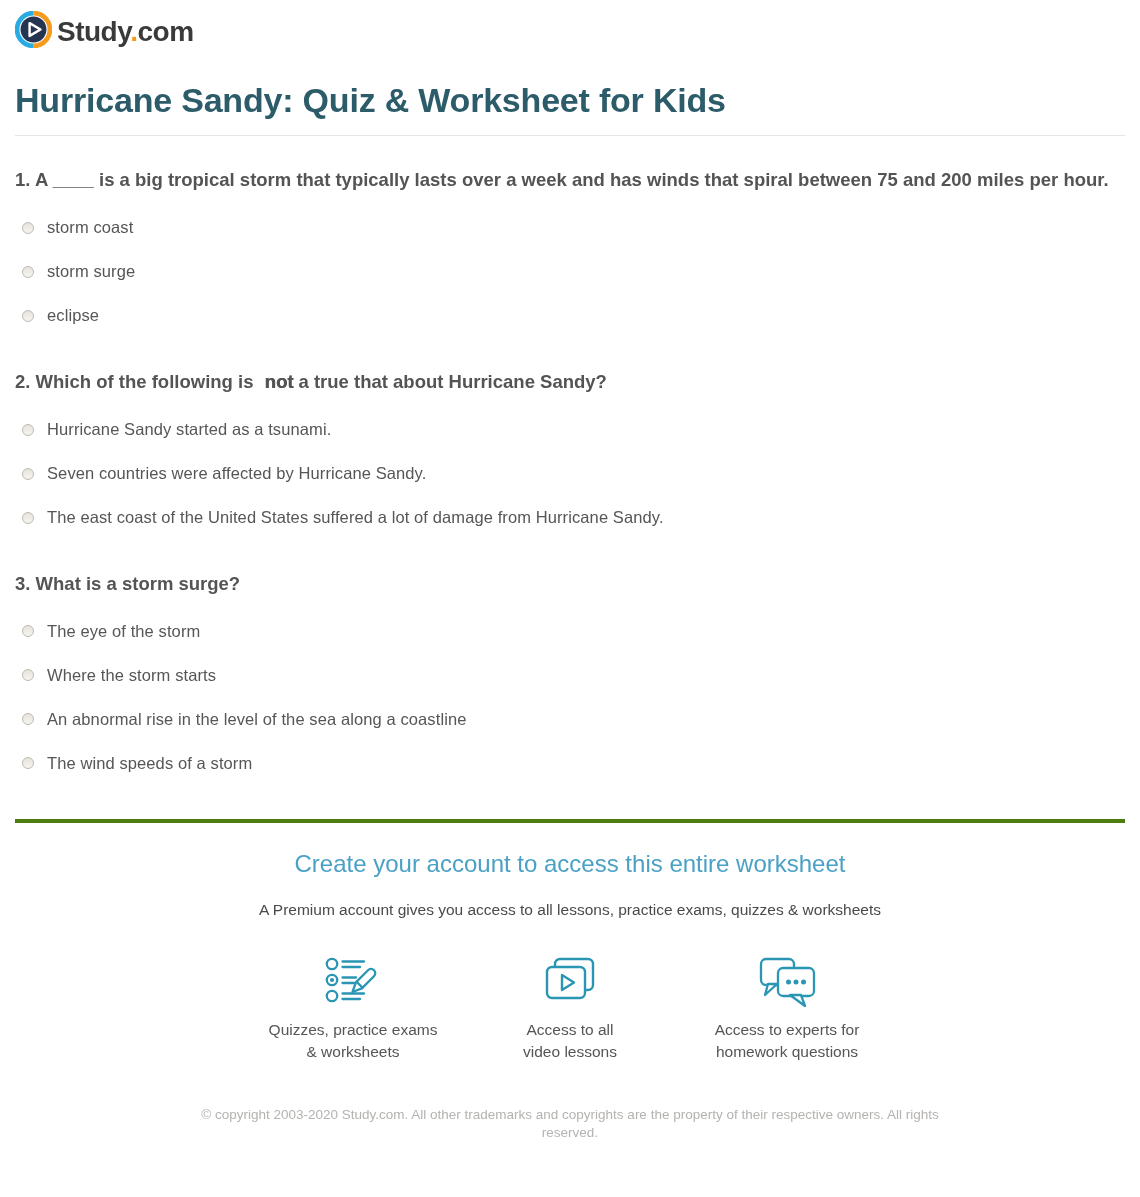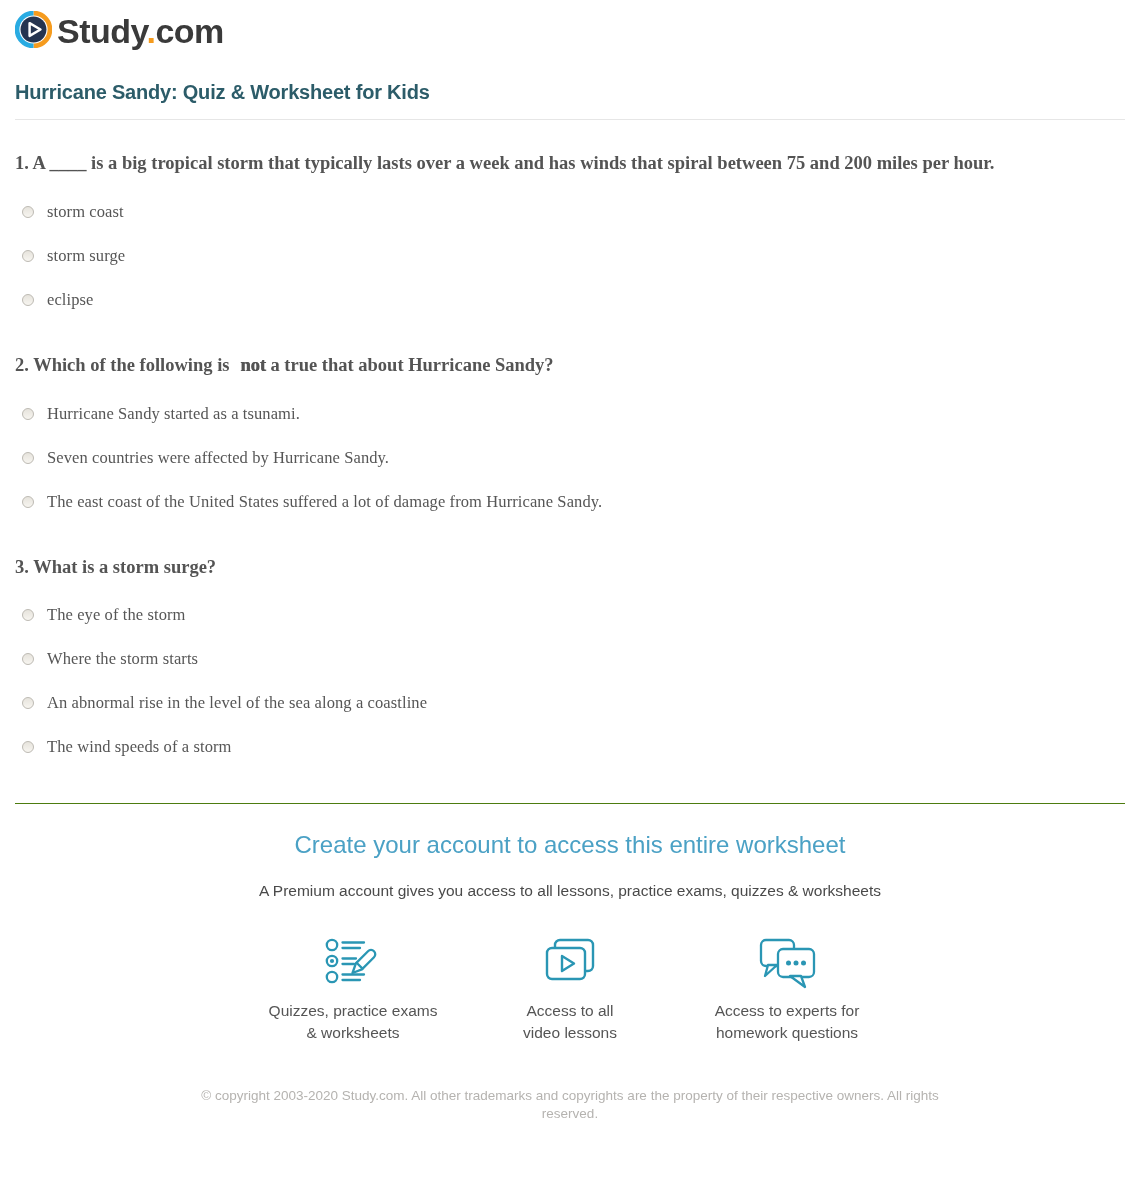--- a/index.html
+++ b/index.html
@@ -25,43 +25,43 @@
     padding-top: 6px;
     letter-spacing: 0.1px;
   }
   .logo {
     display: flex;
     align-items: center;
     gap: 5px;
     cursor: pointer;
   }
   .logo-word {
-    font-size: 34px;
+    font-size: 28px;
     font-weight: 700;
     color: #3a3a3a;
     letter-spacing: -0.5px;
   }
   .logo-dot { color: #f59b1e; }
 
   
   .page-title {
     margin: 29px 15px 15px 15px;
-    font-size: 20px;
+    font-size: 34px;
     font-weight: 700;
     color: #2c5c69;
     letter-spacing: -0.2px;
   }
   .divider {
     border: none;
     border-top: 1px solid #e6e6e6;
     margin: 0 15px;
   }
 
   
-  .question { margin: 42px 15px 0 15px; font-family: Liberation Serif, serif; }
+  .question { margin: 42px 15px 0 15px; }
   .question:first-of-type { margin-top: 30px; }
   .q-heading {
     font-size: 18.5px;
     font-weight: 700;
     color: #545454;
     line-height: 1.5;
     max-width: 1095px;
   }
   .q-bold { font-weight: 700; text-shadow: 0.5px 0 0 currentColor; padding-left: 6px; }
   .option {
@@ -83,21 +83,21 @@
   }
   .option-label {
     font-size: 16.5px;
     color: #565656;
     letter-spacing: 0.1px;
   }
 
   
   .cta {
     margin: 46px 15px 0 15px;
-    border-top: 1px solid #4d7c0f;
+    border-top: 4px solid #4d7c0f;
     padding-top: 27px;
     text-align: center;
   }
   .cta-title {
     font-size: 24px;
     font-weight: 400;
     color: #4ba1c5;
     cursor: pointer;
   }
   .cta-sub {

